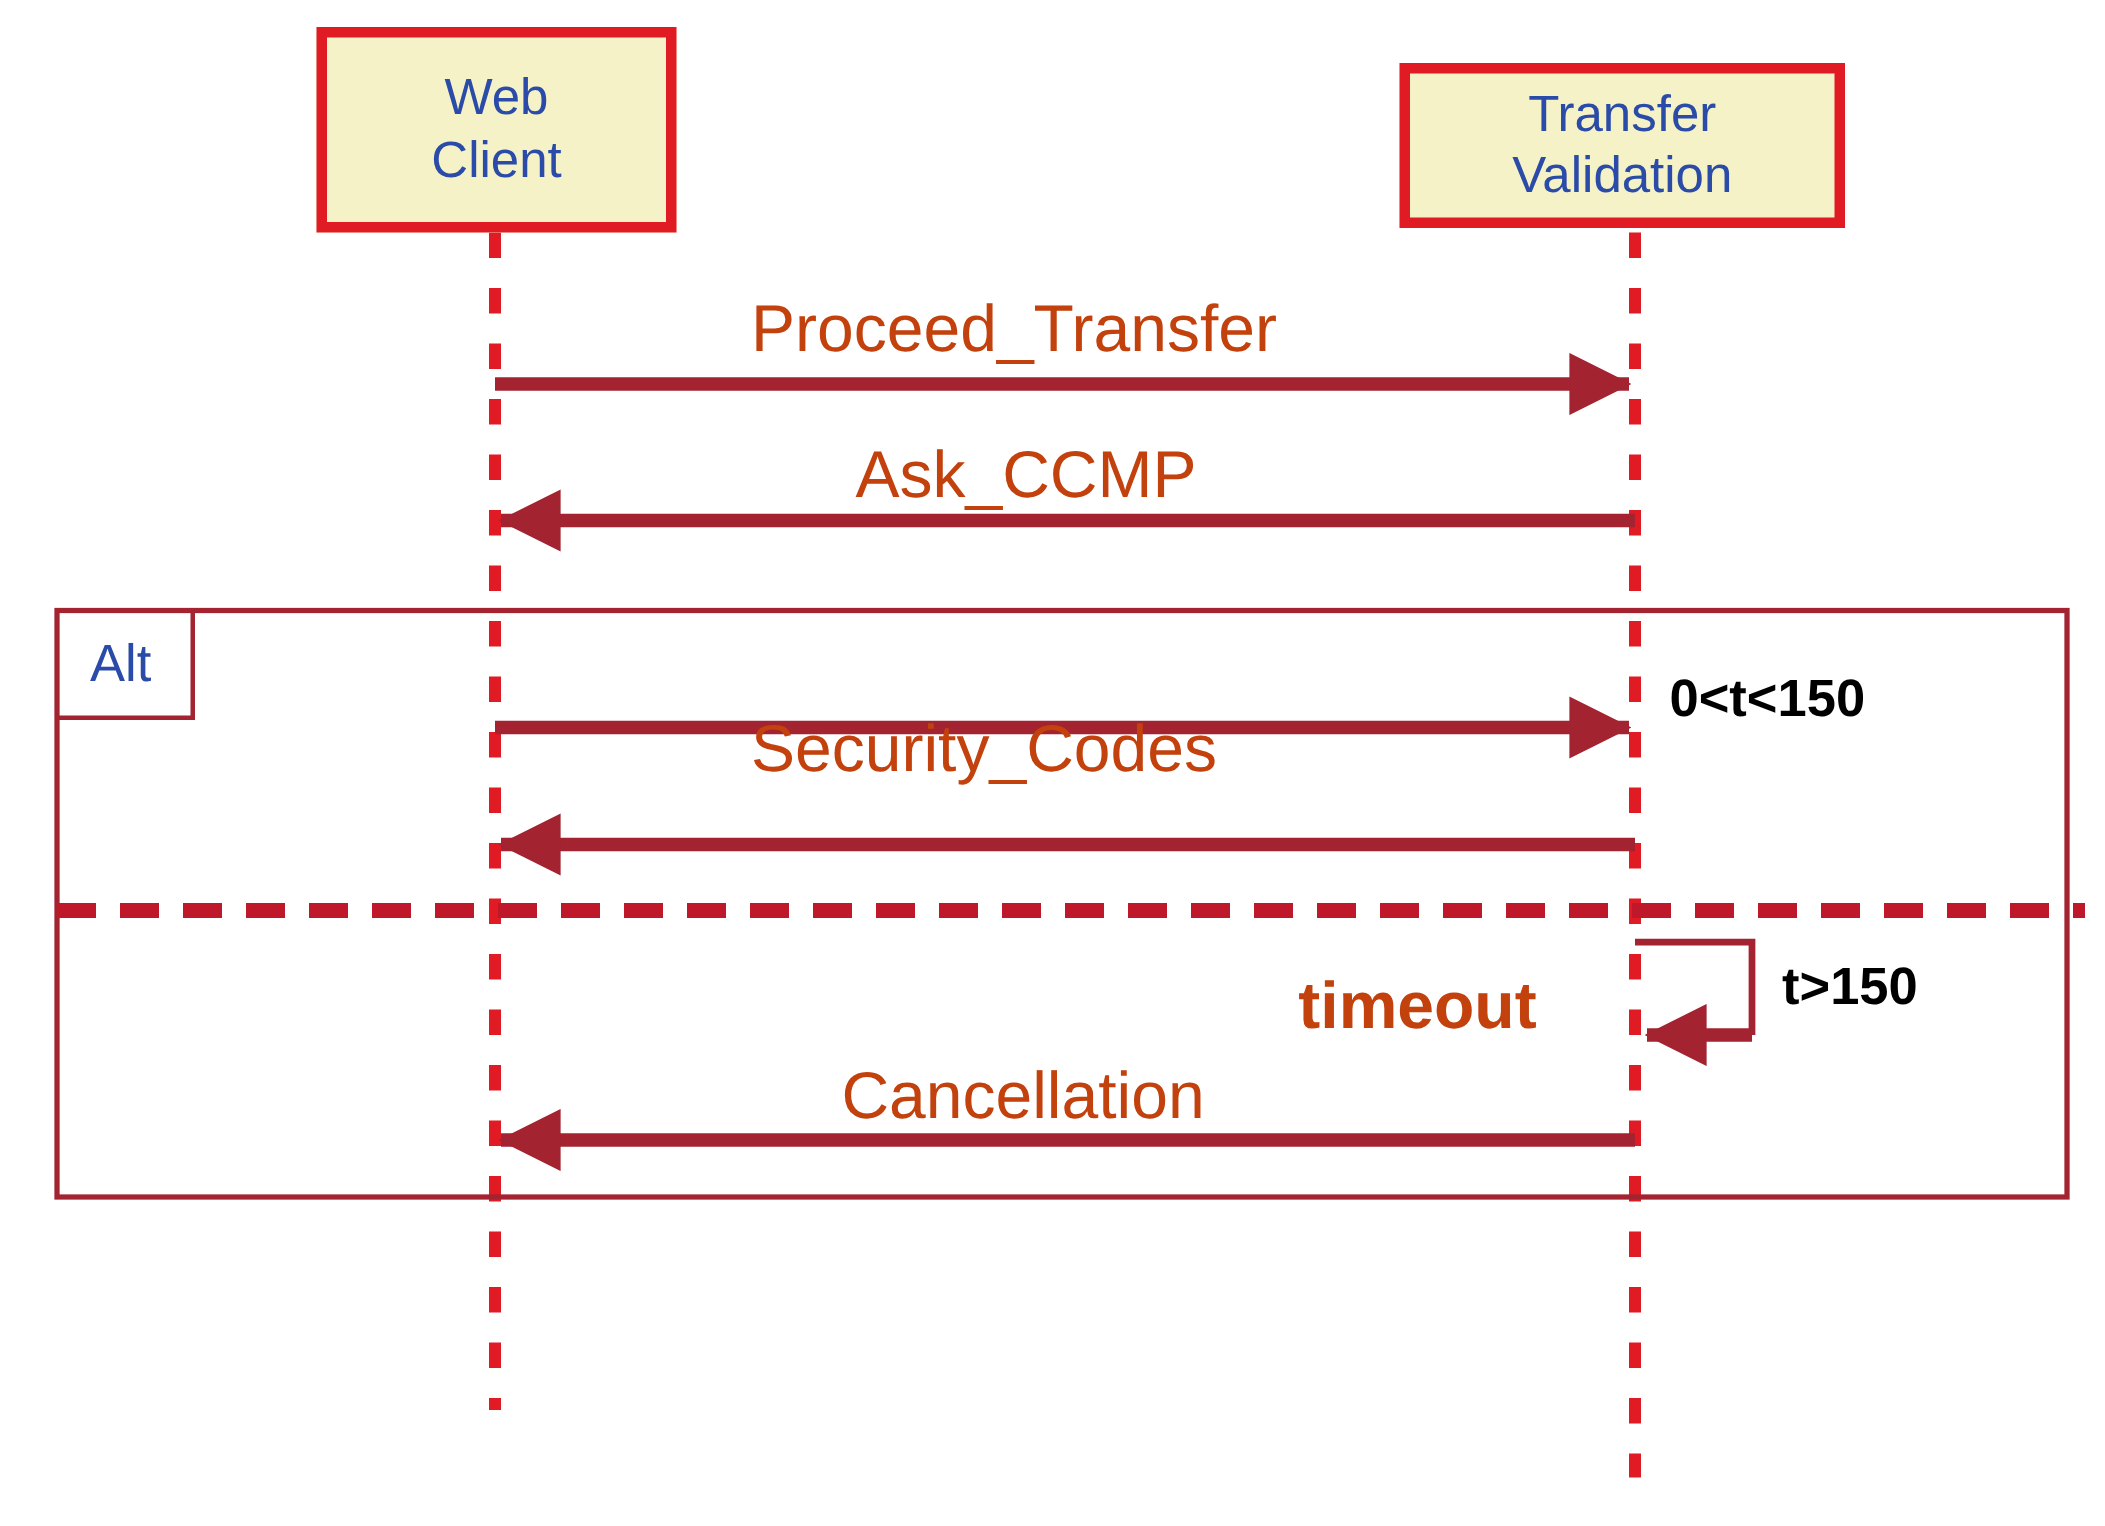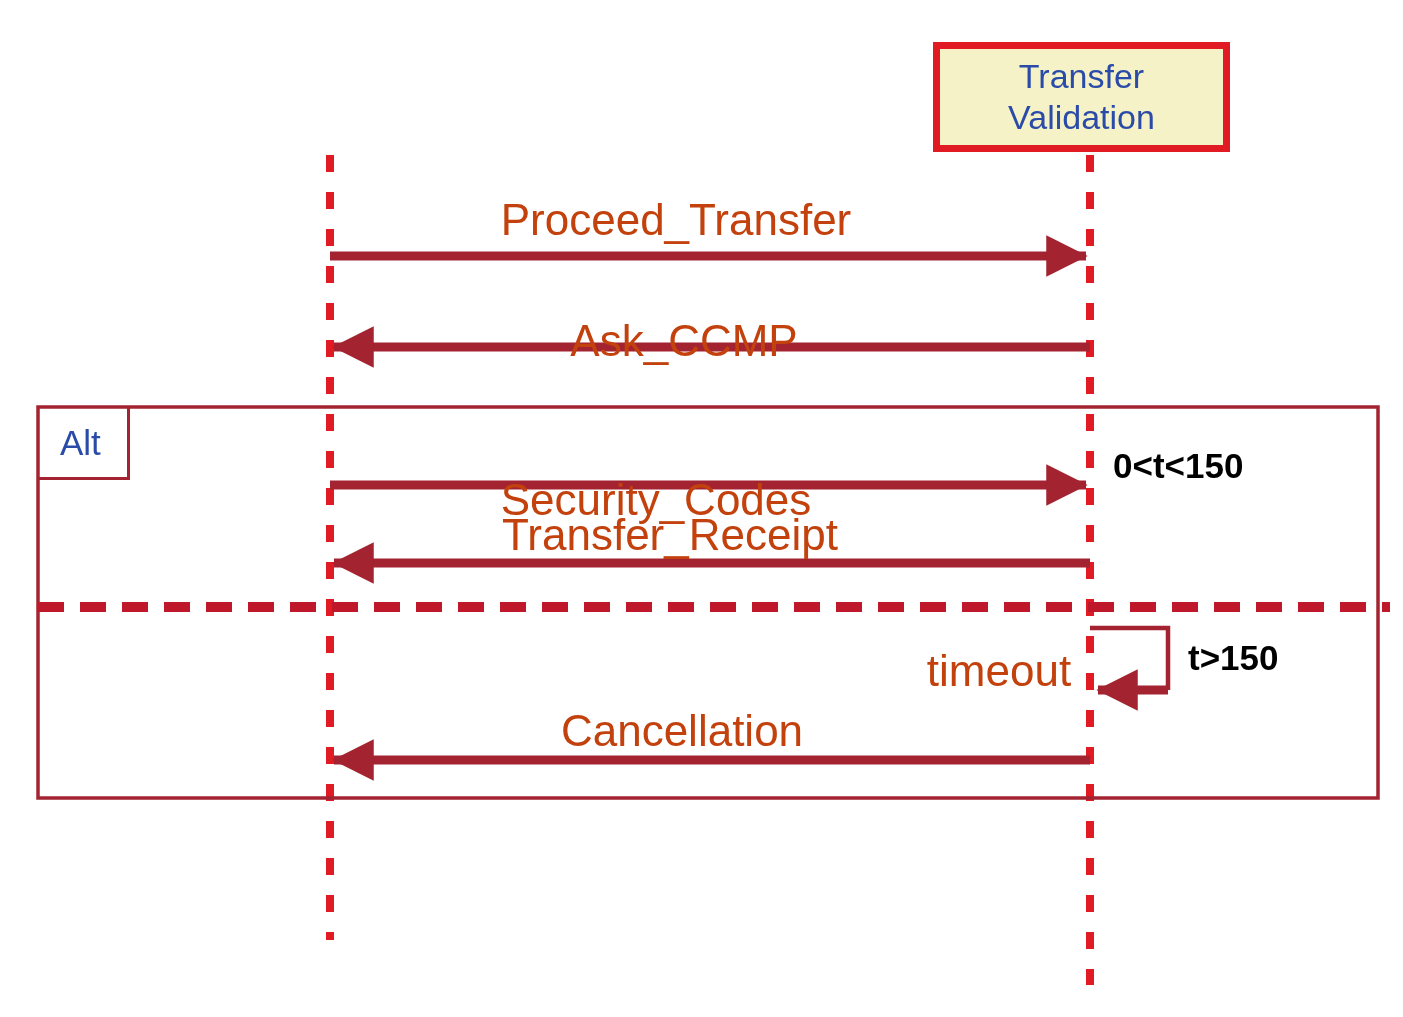--- a/index.html
+++ b/index.html
@@ -114,39 +114,42 @@
 
       <g>
         <polyline points="1090,628 1168,628 1168,690" fill="none" stroke="#A32330" stroke-width="4.5"></polyline>
         <line x1="1168" y1="690" x2="1098" y2="690" stroke="#A32330" stroke-width="9" marker-end="url(#arrowLeft)"></line>
       </g>
 
       <line x1="1090" y1="760" x2="334" y2="760" stroke="#A32330" stroke-width="9" marker-end="url(#arrowLeft)"></line>
     </g>
   </svg>
 
+  <div class="lifeline-box" style="left:211px; top:18px; width:240px; height:137px;">
+    <span class="ln">Web</span>
+    <span class="ln">Client</span>
+  </div>
 
   <div class="lifeline-box" style="left:933px; top:18px; width:297px; height:110px;margin-top:24px;">
     <span class="ln">Transfer</span>
     <span class="ln">Validation</span>
   </div>
 
   <div class="alt-tag" style="left:38px; top:407px; width:92px; height:73px;">
     <span>Alt</span>
   </div>
 
   <div class="msg-label center" style="left:676px; top:198px;">Proceed_Transfer</div>
 
-  <div class="msg-label center" style="left:684px; top:295px;margin-top:24px;">Ask_CCMP</div>
+  <div class="msg-label center" style="left:684px; top:295px;">Ask_CCMP</div>
 
   <div class="msg-label center" style="left:656px; top:436px;margin-top:42px;">Security_Codes</div>
 
-  <div class="msg-label center" style="left:670px; top:513px;">Transfer_Receipt</div>
 
-  <div class="msg-label center" style="left:999px; top:649px;">timeout</div>
+  <div class="msg-label center" style="left:945px; top:649px;font-weight:bold;">timeout</div>
 
   <div class="msg-label center" style="left:682px; top:709px;">Cancellation</div>
 
   <div class="constraint-label" style="left:1113px; top:448px;">0&lt;t&lt;150</div>
 
   <div class="constraint-label" style="left:1188px; top:640px;">t&gt;150</div>
 
 </div>
 
 </body></html>

